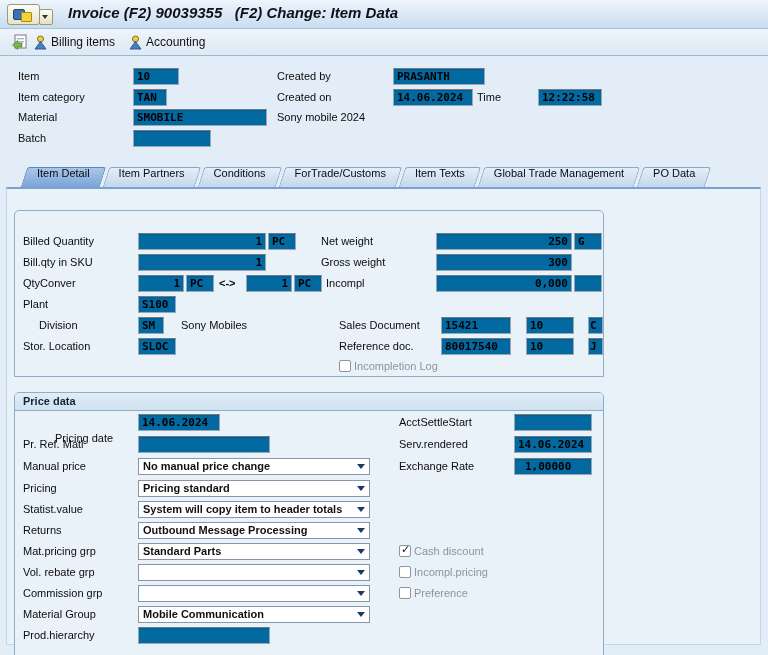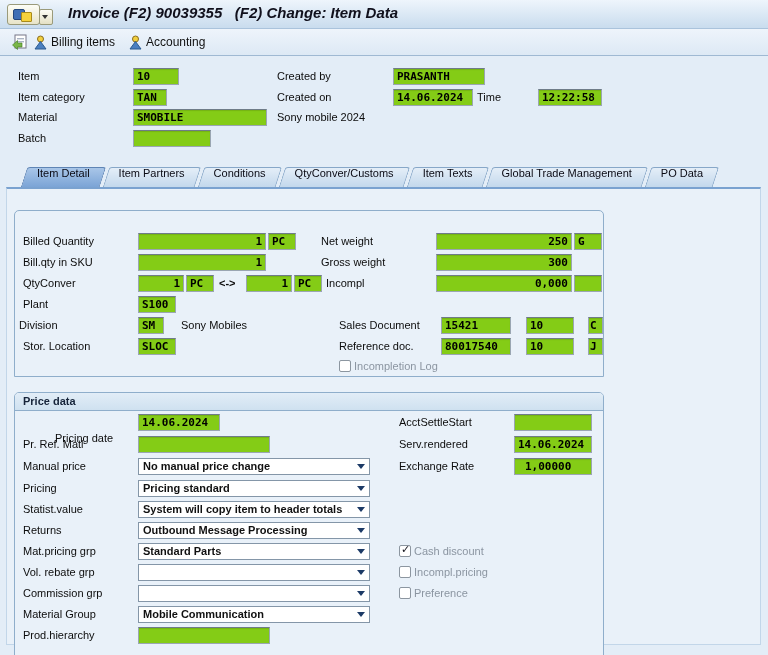--- a/index.html
+++ b/index.html
@@ -25,21 +25,21 @@
   
   .toolbar{position:absolute;left:0;top:29px;width:768px;height:26px;
     background:linear-gradient(#eef4fb,#dde9f5);border-bottom:1px solid #9fb9d3;}
   .tb-btn{position:absolute;top:4px;height:18px;display:flex;align-items:center;gap:3px;
     font:12px "Liberation Sans",sans-serif;color:#111;cursor:default;}
 
   
   .lbl{position:absolute;font:11px "Liberation Sans",sans-serif;color:#0c0c0c;
     line-height:17px;white-space:nowrap;}
   .lbl.dim{color:#8b95a1;}
-  .fld{position:absolute;height:17px;box-sizing:border-box;background:#84cc16;
+  .fld{position:absolute;height:17px;box-sizing:border-box;background:#0369a1;
     border:1px solid #9aa6b2;border-top-color:#6f7c88;
     box-shadow:inset 0 1px 1px rgba(0,0,0,.12);
     font:600 11px "DejaVu Sans Mono",monospace;color:#000;padding:0 3px;}
   .fld.num{text-align:right;}
   .dd{position:absolute;height:17px;box-sizing:border-box;background:#fff;
     border:1px solid #8496a8;font:600 11px "Liberation Sans",sans-serif;color:#111;
     line-height:15px;padding:0 18px 0 4px;white-space:nowrap;overflow:hidden;}
   .dd .arr{position:absolute;right:4px;top:5px;width:0;height:0;
     border-left:4px solid transparent;border-right:4px solid transparent;
     border-top:5px solid #1c3a66;}
@@ -124,21 +124,21 @@
 <input class="fld" style="left: 133px; top: 109px; width: 134px;" value="SMOBILE">
 <span class="lbl" style="left:277px;top:109px;">Sony mobile 2024</span>
 
 <span class="lbl" style="left:18px;top:130px;">Batch</span>
 <input class="fld" style="left: 133px; top: 130px; width: 78px;" value="">
 
 <div class="tabs">
   <div class="tab active"><span>Item Detail</span></div>
   <div class="tab"><span>Item Partners</span></div>
   <div class="tab"><span>Conditions</span></div>
-  <div class="tab"><span>QtyConver/Customs</span></div>
+  <div class="tab"><span>ForTrade/Customs</span></div>
   <div class="tab"><span>Item Texts</span></div>
   <div class="tab"><span>Global Trade Management</span></div>
   <div class="tab"><span>PO Data</span></div>
 </div>
 
 <div class="panel"></div>
 
 <div class="gbox" style="left:14px;top:210px;width:590px;height:167px;">
 
   <span class="lbl" style="left:8px;top:22px;">Billed Quantity</span>
@@ -159,21 +159,21 @@
   <span class="lbl" style="left:204px;top:64px;font-weight:700;">&lt;-&gt;</span>
   <input class="fld num" style="left: 231px; top: 64px; width: 46px;" value="1">
   <input class="fld" style="left: 279px; top: 64px; width: 28px;" value="PC">
   <span class="lbl" style="left:311px;top:64px;">Incompl</span>
   <input class="fld num" style="left: 421px; top: 64px; width: 136px;" value="0,000">
   <input class="fld" style="left: 559px; top: 64px; width: 28px;" value="">
 
   <span class="lbl" style="left:8px;top:85px;">Plant</span>
   <input class="fld" style="left: 123px; top: 85px; width: 38px;" value="S100">
 
-  <span class="lbl" style="left:4px;top:106px;">Division</span>
+  <span class="lbl" style="left:24px;top:106px;">Division</span>
   <input class="fld" style="left: 123px; top: 106px; width: 26px;" value="SM">
   <span class="lbl" style="left:166px;top:106px;">Sony Mobiles</span>
   <span class="lbl" style="left:324px;top:106px;">Sales Document</span>
   <input class="fld" style="left: 426px; top: 106px; width: 70px;" value="15421">
   <input class="fld" style="left: 511px; top: 106px; width: 48px;" value="10">
   <input class="fld" style="left: 573px; top: 106px; width: 15px; padding: 0px 1px;" value="C">
 
   <span class="lbl" style="left:8px;top:127px;">Stor. Location</span>
   <input class="fld" style="left: 123px; top: 127px; width: 38px;" value="SLOC">
   <span class="lbl" style="left:324px;top:127px;">Reference doc.</span>

